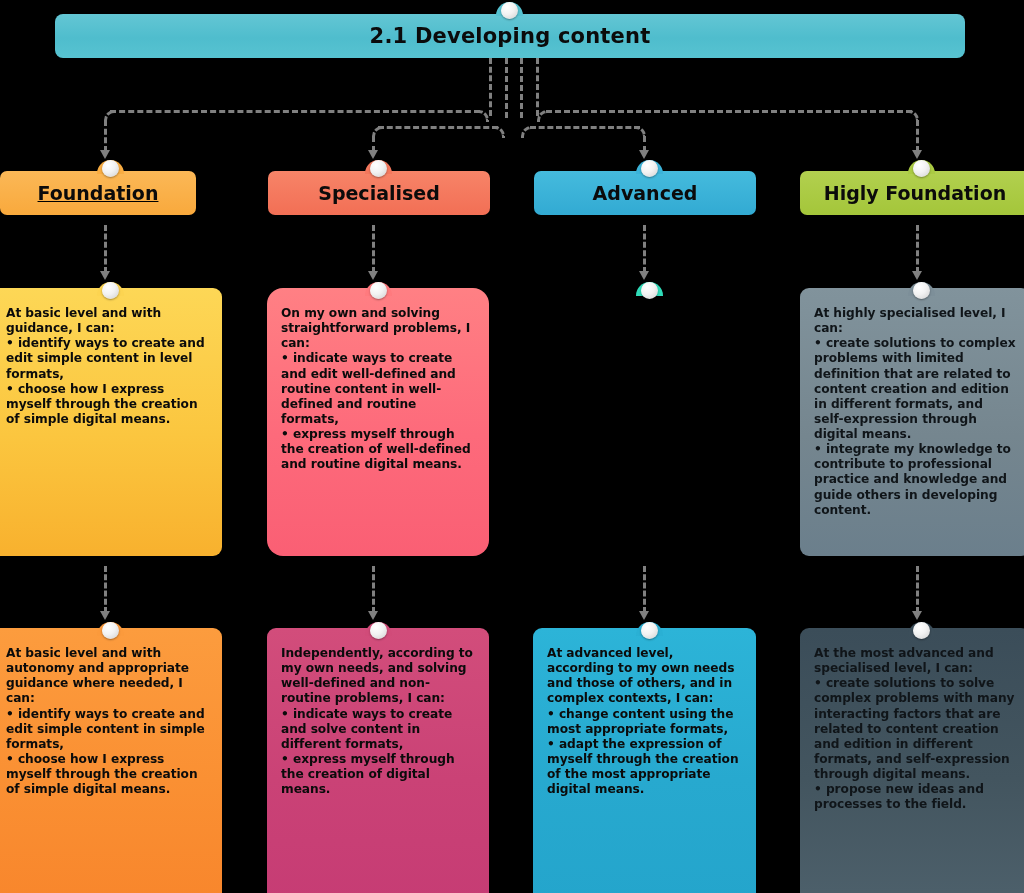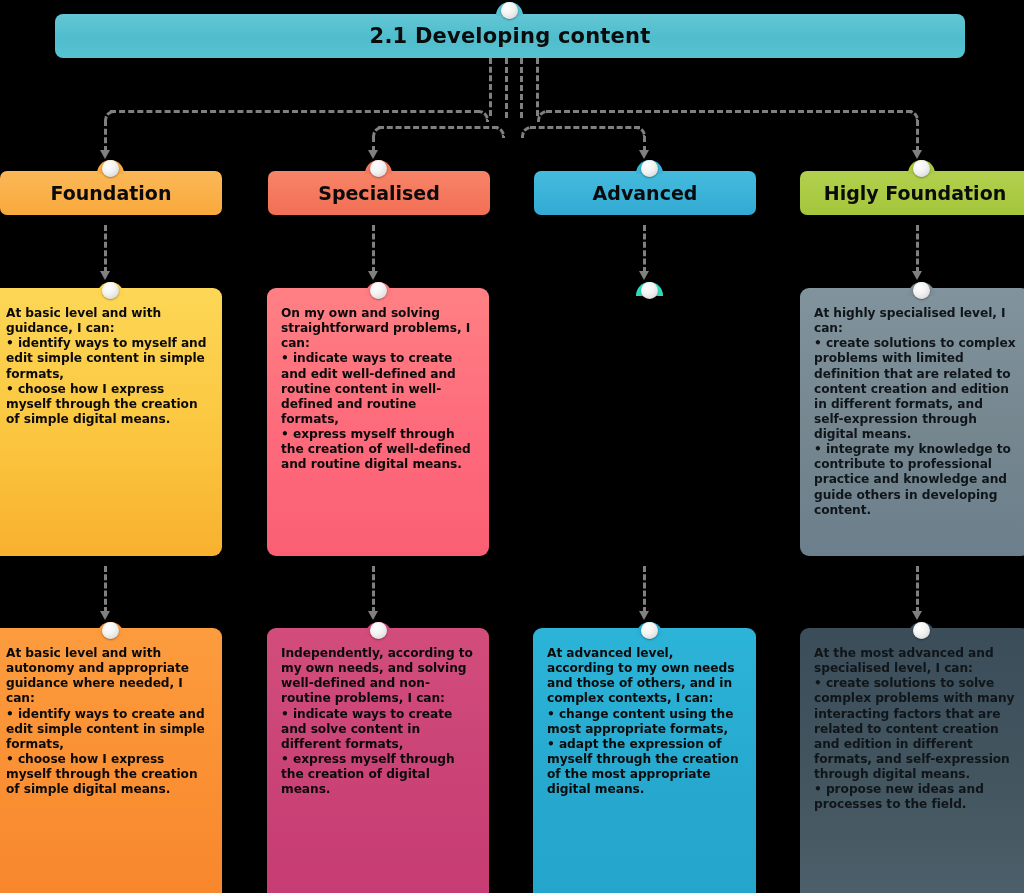--- a/index.html
+++ b/index.html
@@ -165,21 +165,21 @@
 
     <div class="corner" style="left:521px; top:126px;"></div>
     <div class="hdash" style="left:530px; top:126px; width:110px;"></div>
     <div class="corner-r" style="left:634px; top:126px;"></div>
     <div class="vdash" style="left:643px; top:136px; height:16px;"></div>
     <div class="arrow" style="left:639px; top:150px;"></div>
   </div>
 
   <div class="bead-cap" style="left:97px; top:160px; background:#f9ad42;"></div>
   <div class="bead" style="left:102px; top:160px;"></div>
-  <div class="lvl-head" style="left:0px; width:222px; background:linear-gradient(180deg,#fbb857 0%,#f9a93c 100%);">
+  <div class="lvl-head" style="left:0px; width:196px; background:linear-gradient(180deg,#fbb857 0%,#f9a93c 100%);text-decoration:underline;">
     <span>Foundation</span>
   </div>
 
   <div class="bead-cap" style="left:365px; top:160px; background:#f4785d;"></div>
   <div class="bead" style="left:370px; top:160px;"></div>
   <div class="lvl-head" style="left:268px; width:222px; background:linear-gradient(180deg,#f78468 0%,#f26f55 100%);">
     <span>Specialised</span>
   </div>
 
   <div class="bead-cap" style="left:636px; top:160px; background:#3bb3d9;"></div>
@@ -206,28 +206,28 @@
 
     <div class="vdash" style="left:916px; top:225px; height:48px;"></div>
     <div class="arrow" style="left:912px; top:271px;"></div>
   </div>
 
   <div class="bead-cap" style="left:97px; top:282px; background:#fcd451;"></div>
   <div class="bead" style="left:102px; top:282px;"></div>
   <div class="card" style="left:-8px; top:288px; width:230px; height:268px;
               background:linear-gradient(180deg,#fdd756 0%,#fbc63f 55%,#f8b12e 100%);">
     <p>At basic level and with guidance, I can:
-• identify ways to myself and edit simple content in simple formats,
+• identify ways to create and edit simple content in level formats,
 • choose how I express myself through the creation of simple digital means.</p>
   </div>
 
   <div class="bead-cap" style="left:365px; top:282px; background:#ff7a7e;"></div>
   <div class="bead" style="left:370px; top:282px;"></div>
   <div class="card" style="left:267px; top:288px; width:222px; height:268px;
-              background:linear-gradient(180deg,#ff8084 0%,#fd6a7b 55%,#fa5f74 100%);">
+              background:linear-gradient(180deg,#ff8084 0%,#fd6a7b 55%,#fa5f74 100%);border-radius:16px;">
     <p>On my own and solving straightforward problems, I can:
 • indicate ways to create and edit well-defined and routine content in well-defined and routine formats,
 • express myself through the creation of well-defined and routine digital means.</p>
   </div>
 
   <div class="bead-cap" style="left:636px; top:282px; background:#2fdcb9;"></div>
   <div class="bead" style="left:641px; top:282px;"></div>
 
   <div class="bead-cap" style="left:908px; top:282px; background:#7d8f99;"></div>
   <div class="bead" style="left:913px; top:282px;"></div>

